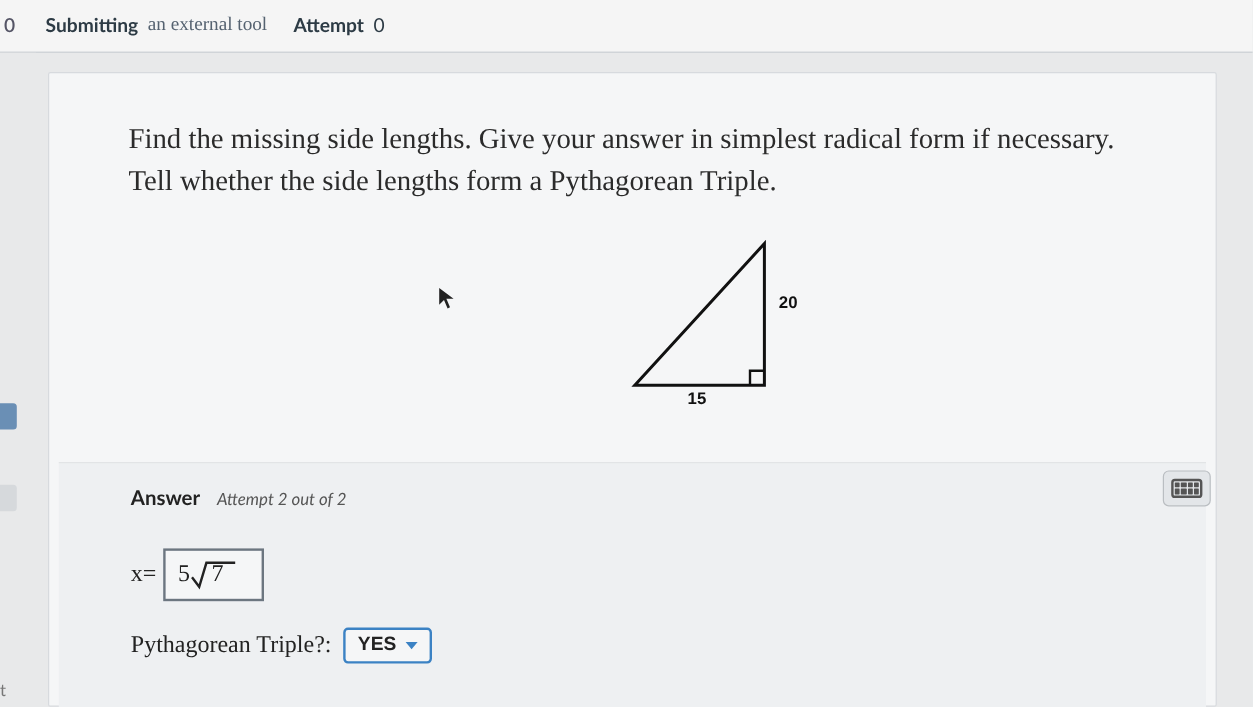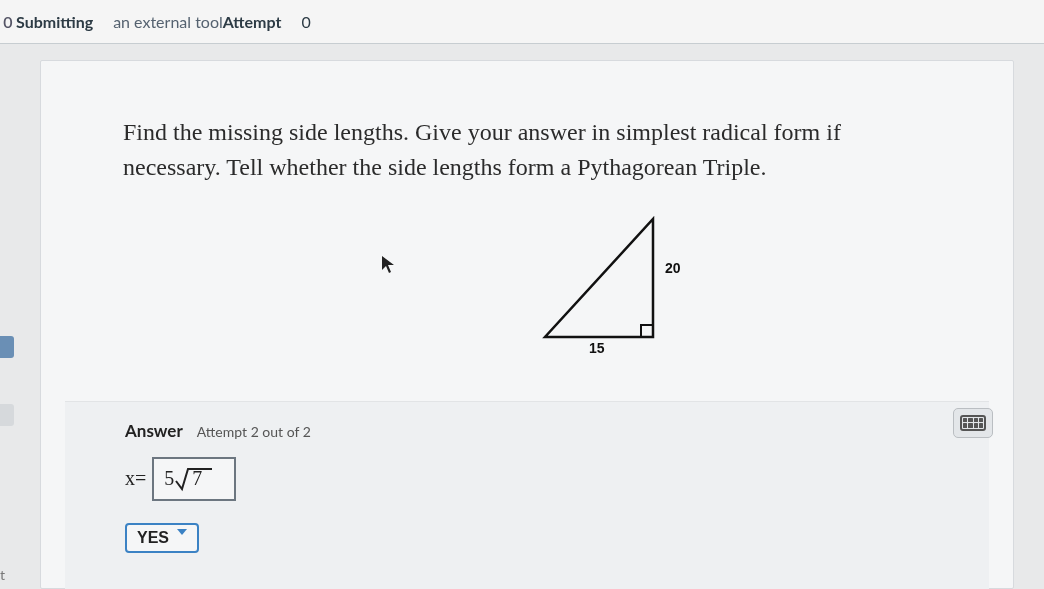--- a/index.html
+++ b/index.html
@@ -1,41 +1,41 @@
 <!DOCTYPE html>
 <html><head>
 <meta charset="utf-8">
 <style>
   * { box-sizing: border-box; margin: 0; padding: 0; }
   html, body { width: 1044px; height: 589px; font-family: "Lato", "Helvetica Neue", Arial, sans-serif; background: #e8e9ea; color: #2d3b45; overflow: hidden; }
   .header-bar { height: 44px; background: #f5f5f5; border-bottom: 1px solid #c7cdd1; display: flex; align-items: center; padding: 0 8px 0 0; font-size: 16px; color: #2d3b45; }
   .hb-left-badge { width: 16px; height: 44px; display:flex; align-items:center; justify-content:center; color:#556; font-weight:600; }
-  .hb-item { display: flex; align-items: flex-start; gap: 20px; }
+  .hb-item { margin-left: 22px; display: flex; align-items: flex-start; gap: 8px; }
   .hb-label { font-weight: 700; color:#2d3b45; }
-  .hb-sub { font-weight: 400; color:#556270; }
+  .hb-sub { font-weight: 400; color:#556270;font-family:Liberation Serif, serif; }
   .hb-val { color:#2d3b45; }
   .left-rail { position:absolute; left:0; top:44px; bottom:0; width:30px; background:#e8e9ea; }
   .rail-dot-1 { position:absolute; left:0; top:292px; width:14px; height:22px; background:#6a8fb5; border-radius:0 3px 3px 0; }
   .rail-dot-2 { position:absolute; left:0; top:360px; width:14px; height:22px; background:#d6d9dc; border-radius:0 3px 3px 0; }
   .rail-t { position:absolute; left:0; bottom:6px; color:#777; font-size:14px; }
-  .content-panel { position:absolute; left:40px; right:30px; top:60px; bottom:0; background:#f5f6f7; border:1px solid #d7dade; border-radius:2px; padding:16px; }
+  .content-panel { position:absolute; left:40px; right:30px; top:60px; bottom:0; background:#f5f6f7; border:1px solid #d7dade; border-radius:2px; padding:0; }
   .question-area { padding: 38px 56px 16px 66px; }
   .q-text { font-family: Georgia, "Times New Roman", serif; font-size: 24px; line-height: 1.45; color:#2b2b2b; }
   .diagram-wrap { position:relative; height:190px; margin-top:10px; }
   .cursor-icon { position:absolute; left:258px; top:60px; }
   .triangle { position:absolute; left:412px; top:12px; }
   .answer-block { background:#eef0f2; margin: 0 8px 0 8px; padding: 18px 20px 60px 60px; border-top:1px solid #e2e4e6; position:relative; }
-  .ans-head { display:flex; align-items:baseline; gap:14px; margin-bottom:16px; }
+  .ans-head { display:flex; align-items:baseline; gap:14px; margin-bottom:32px; }
   .ans-strong { font-weight:700; font-size:17px; color:#222; }
-  .ans-sub { font-size:14px; color:#555; }
+  .ans-sub { font-size:14px; color:#555;font-style:italic; }
   .x-row { display:flex; align-items:center; font-family: Georgia, "Times New Roman", serif; font-size:20px; color:#222; margin-bottom:22px; }
   .x-eq { margin-right:6px; }
   .x-input { border:2px solid #6c7680; padding:6px 10px; min-width:84px; background:#f5f6f7; font-family: Georgia, serif; font-size:20px; display:flex; align-items:center; }
   .pt-row { display:flex; align-items:center; font-family: Georgia, "Times New Roman", serif; font-size:20px; color:#222; gap:10px; }
-  .pt-select { border:2px solid #3b82c4; border-radius:4px; padding:4px 10px; background:#f5f6f7; font-family: "Helvetica Neue", Arial, sans-serif; font-weight:700; font-size:16px; color:#222; display:flex; gap:8px; }
+  .pt-select { border:2px solid #3b82c4; border-radius:4px; padding:4px 10px; background:#f5f6f7; font-family: "Helvetica Neue", Arial, sans-serif; font-weight:700; font-size:16px; color:#222; display:flex; align-items:center; gap:8px; }
   .chev { width:0;height:0;border-left:5px solid transparent;border-right:5px solid transparent;border-top:6px solid #3b82c4; }
   .kb-icon { position:absolute; right:-4px; top:6px; width:40px; height:30px; background:#e3e6e9; border:1px solid #babec2; border-radius:5px; display:flex; align-items:center; justify-content:center; }
   .kb-inner { width:26px; height:16px; border:2px solid #555; border-radius:3px; display:grid; grid-template-columns:repeat(4,1fr); grid-template-rows:repeat(2,1fr); gap:1px; padding:1px; }
   .kb-inner div { background:#555; border-radius:0.5px; }
   .sqrt-svg { display:inline-block; vertical-align:middle; }
 </style>
 </head>
 <body>
 
 <div class="header-bar">
@@ -102,20 +102,21 @@
       <span class="x-input">
         <span>5</span>
         <svg class="sqrt-svg" width="40" height="28" viewBox="0 0 40 28">
           <path d="M2 16 L8 24 L14 4 L38 4" fill="none" stroke="#222" stroke-width="2"></path>
         </svg>
         <span style="margin-left:-22px;">7</span>
       </span>
     </div>
 
     <div class="pt-row">
+      <span>Pythagorean Triple?:</span>
       <span class="pt-select">
         <span>YES</span>
         <span class="chev"></span>
       </span>
     </div>
   </div>
 
 </div>
 
 </body></html>

